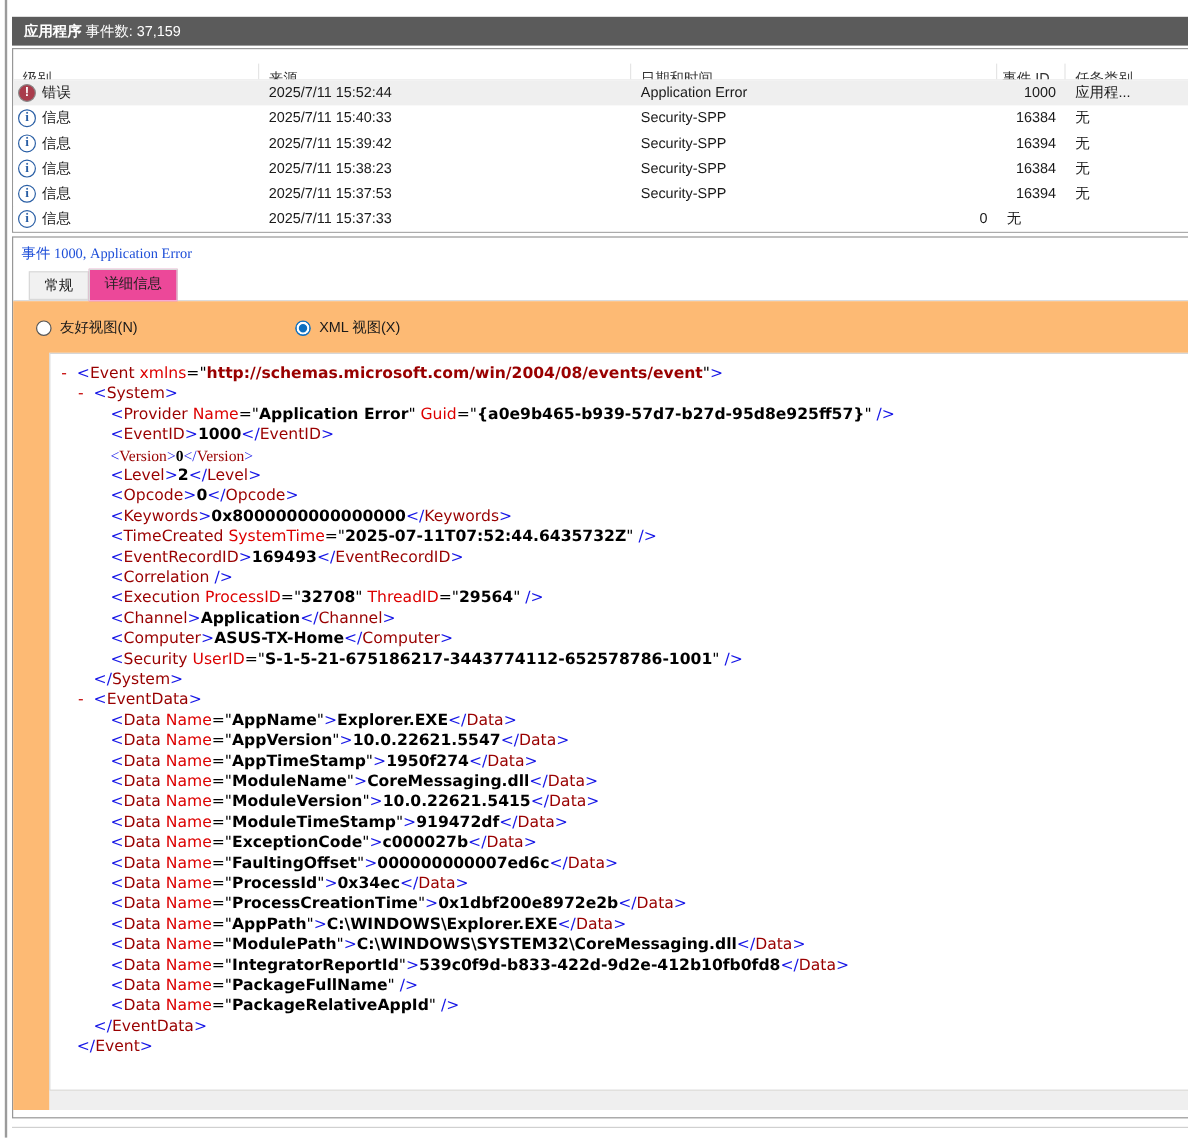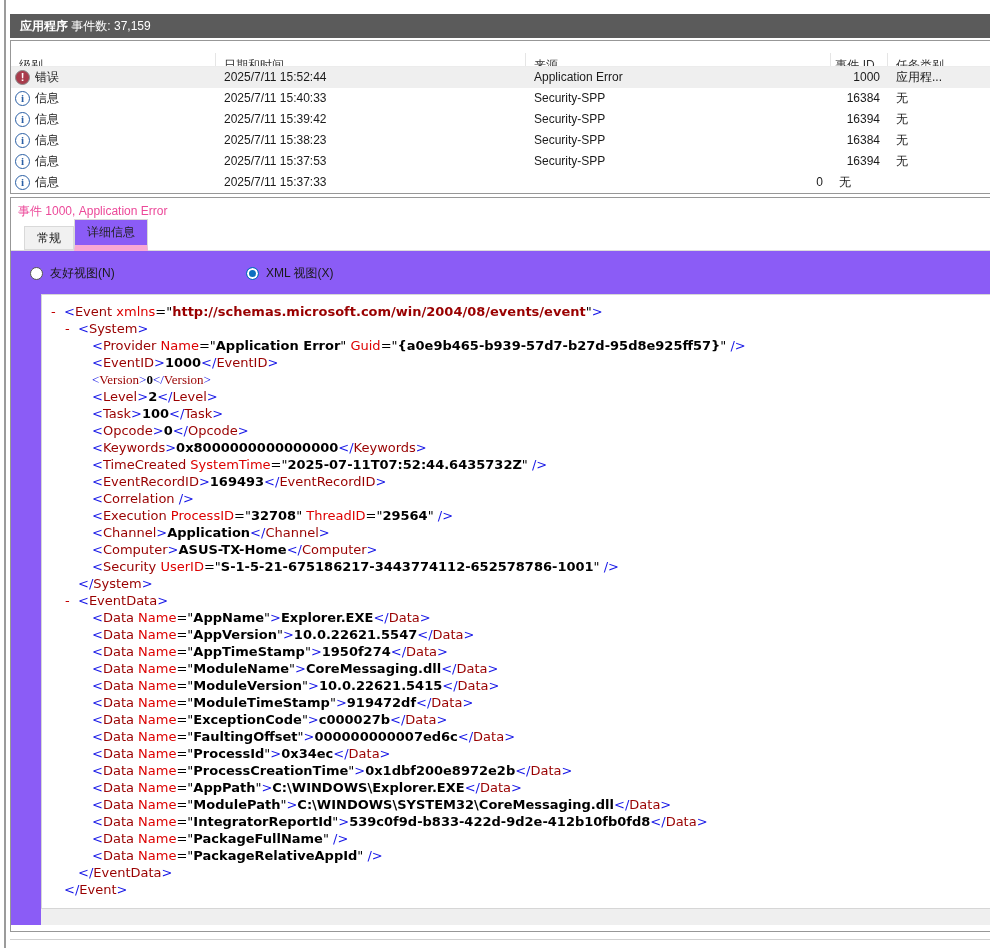--- a/index.html
+++ b/index.html
@@ -21,25 +21,25 @@
   .td{line-height:21px;padding-left:8px;overflow:hidden;white-space:nowrap;}
   .td.num{text-align:right;padding-right:8px;padding-left:0;}
   .td.lvl{padding-left:4px;display:flex;align-items:center;}
   .icon{width:15px;height:15px;border-radius:50%;display:inline-flex;align-items:center;justify-content:center;
     margin-right:5px;font-size:10px;font-weight:bold;flex:0 0 15px;box-sizing:border-box;}
   .icon.error{background:#a93c4c;color:#fff;border:1px solid #8a8a8a;font-size:11px;}
   .icon.info{background:#fff;color:#2a5fa5;border:1px solid #2a5fa5;font-family:"Liberation Serif",serif;font-size:11px;}
 
   
   .pane{margin-top:3px;border:1px solid #979797;height:733px;background:#fff;position:relative;}
-  .pane-title{height:27px;line-height:27px;padding-left:7px;font-family:Liberation Sans, sans-serif;font-size:12px;color:#ec4899;}
+  .pane-title{height:27px;line-height:27px;padding-left:7px;font-family:Liberation Serif, serif;font-size:12px;color:#1d4ed8;}
   .tabs{height:25px;padding-left:13px;display:flex;align-items:flex-end;border-bottom:1px solid #dcdcdc;}
   .tab{padding:0 12px;height:22px;line-height:22px;border:1px solid #d9d9d9;background:#f1f1f1;color:#222;}
-  .tab.active{background:#8b5cf6;height:25px;line-height:25px;border-bottom:6px solid #f9a8d4;margin-bottom:-1px;position:relative;z-index:2;}
-  .tabpage{background:#8b5cf6;padding-top:9px;}
+  .tab.active{background:#ec4899;height:25px;line-height:25px;border-bottom:1px solid #f9a8d4;margin-bottom:-1px;position:relative;z-index:2;font-family:Liberation Mono, monospace;}
+  .tabpage{background:#fdba74;padding-top:9px;}
   .radio-row{display:flex;align-items:center;padding-left:19px;height:26px;}
   .radio-opt{display:flex;align-items:center;}
   .radio-opt.first{width:216px;}
   .rdot{width:13px;height:13px;border-radius:50%;box-sizing:border-box;margin-right:7px;background:#fff;border:1px solid #555;}
   .radio-opt.sel .rdot{background:#0c6fc0;border:1px solid #0c6fc0;box-shadow:inset 0 0 0 2px #fff;}
 
   
   .xmlbox{margin-left:30px;margin-top:8px;border:1px solid #d6d6d6;background:#fff;height:605px;
     padding:8px 0 0 9px;overflow:hidden;font-family:"DejaVu Sans","Liberation Sans",sans-serif;font-size:13px;}
   .xline{position:relative;height:17px;line-height:17px;white-space:nowrap;}
@@ -63,22 +63,22 @@
 <div class="content">
 
   <div class="topbar">
     <span class="logname">应用程序</span>
     <span>事件数: 37,159</span>
   </div>
 
   <div class="etable">
     <div class="thead">
         <div class="th">级别</div>
+        <div class="th">来源</div>
         <div class="th">日期和时间</div>
-        <div class="th">来源</div>
         <div class="th num">事件 ID</div>
         <div class="th">任务类别</div>
       </div>
     <div class="tbody">
         <div class="tr sel">
           <div class="td lvl">
             <span class="icon error">!</span>
             <span>错误</span>
           </div>
           <div class="td">2025/7/11 15:52:44</div>
@@ -155,21 +155,20 @@
           <span>XML 视图(X)</span>
         </div>
       </div>
       <div class="xmlbox">
           <div class="xline" style="padding-left: 13px;"><span class="xm" style="left: 0px;">-</span><span class="xb">&lt;</span><span class="xe">Event</span><span class="xq"> </span><span class="xa">xmlns</span><span class="xq">="</span><span class="xns">http://schemas.microsoft.com/win/2004/08/events/event</span><span class="xq">"</span><span class="xb">&gt;</span></div>
           <div class="xline" style="padding-left: 27px;"><span class="xm" style="left: 14px;">-</span><span class="xb">&lt;</span><span class="xe">System</span><span class="xb">&gt;</span></div>
           <div class="xline" style="padding-left: 41px;"><span class="xb">&lt;</span><span class="xe">Provider</span><span class="xq"> </span><span class="xa">Name</span><span class="xq">="</span><span class="xv">Application Error</span><span class="xq">"</span><span class="xq"> </span><span class="xa">Guid</span><span class="xq">="</span><span class="xv">{a0e9b465-b939-57d7-b27d-95d8e925ff57}</span><span class="xq">"</span><span class="xq"> </span><span class="xb">/&gt;</span></div>
           <div class="xline" style="padding-left: 41px;"><span class="xb">&lt;</span><span class="xe">EventID</span><span class="xb">&gt;</span><span class="xt">1000</span><span class="xb">&lt;/</span><span class="xe">EventID</span><span class="xb">&gt;</span></div>
           <div class="xline" style="padding-left: 41px; font-family: Liberation Serif, serif;"><span class="xb">&lt;</span><span class="xe">Version</span><span class="xb">&gt;</span><span class="xt">0</span><span class="xb">&lt;/</span><span class="xe">Version</span><span class="xb">&gt;</span></div>
           <div class="xline" style="padding-left: 41px;"><span class="xb">&lt;</span><span class="xe">Level</span><span class="xb">&gt;</span><span class="xt">2</span><span class="xb">&lt;/</span><span class="xe">Level</span><span class="xb">&gt;</span></div>
-          <div class="xline" style="padding-left: 41px;"><span class="xb">&lt;</span><span class="xe">Task</span><span class="xb">&gt;</span><span class="xt">100</span><span class="xb">&lt;/</span><span class="xe">Task</span><span class="xb">&gt;</span></div>
           <div class="xline" style="padding-left: 41px;"><span class="xb">&lt;</span><span class="xe">Opcode</span><span class="xb">&gt;</span><span class="xt">0</span><span class="xb">&lt;/</span><span class="xe">Opcode</span><span class="xb">&gt;</span></div>
           <div class="xline" style="padding-left: 41px;"><span class="xb">&lt;</span><span class="xe">Keywords</span><span class="xb">&gt;</span><span class="xt">0x8000000000000000</span><span class="xb">&lt;/</span><span class="xe">Keywords</span><span class="xb">&gt;</span></div>
           <div class="xline" style="padding-left: 41px;"><span class="xb">&lt;</span><span class="xe">TimeCreated</span><span class="xq"> </span><span class="xa">SystemTime</span><span class="xq">="</span><span class="xv">2025-07-11T07:52:44.6435732Z</span><span class="xq">"</span><span class="xq"> </span><span class="xb">/&gt;</span></div>
           <div class="xline" style="padding-left: 41px;"><span class="xb">&lt;</span><span class="xe">EventRecordID</span><span class="xb">&gt;</span><span class="xt">169493</span><span class="xb">&lt;/</span><span class="xe">EventRecordID</span><span class="xb">&gt;</span></div>
           <div class="xline" style="padding-left: 41px;"><span class="xb">&lt;</span><span class="xe">Correlation</span><span class="xq"> </span><span class="xb">/&gt;</span></div>
           <div class="xline" style="padding-left: 41px;"><span class="xb">&lt;</span><span class="xe">Execution</span><span class="xq"> </span><span class="xa">ProcessID</span><span class="xq">="</span><span class="xv">32708</span><span class="xq">"</span><span class="xq"> </span><span class="xa">ThreadID</span><span class="xq">="</span><span class="xv">29564</span><span class="xq">"</span><span class="xq"> </span><span class="xb">/&gt;</span></div>
           <div class="xline" style="padding-left: 41px;"><span class="xb">&lt;</span><span class="xe">Channel</span><span class="xb">&gt;</span><span class="xt">Application</span><span class="xb">&lt;/</span><span class="xe">Channel</span><span class="xb">&gt;</span></div>
           <div class="xline" style="padding-left: 41px;"><span class="xb">&lt;</span><span class="xe">Computer</span><span class="xb">&gt;</span><span class="xt">ASUS-TX-Home</span><span class="xb">&lt;/</span><span class="xe">Computer</span><span class="xb">&gt;</span></div>
           <div class="xline" style="padding-left: 41px;"><span class="xb">&lt;</span><span class="xe">Security</span><span class="xq"> </span><span class="xa">UserID</span><span class="xq">="</span><span class="xv">S-1-5-21-675186217-3443774112-652578786-1001</span><span class="xq">"</span><span class="xq"> </span><span class="xb">/&gt;</span></div>
           <div class="xline" style="padding-left: 27px;"><span class="xb">&lt;/</span><span class="xe">System</span><span class="xb">&gt;</span></div>

